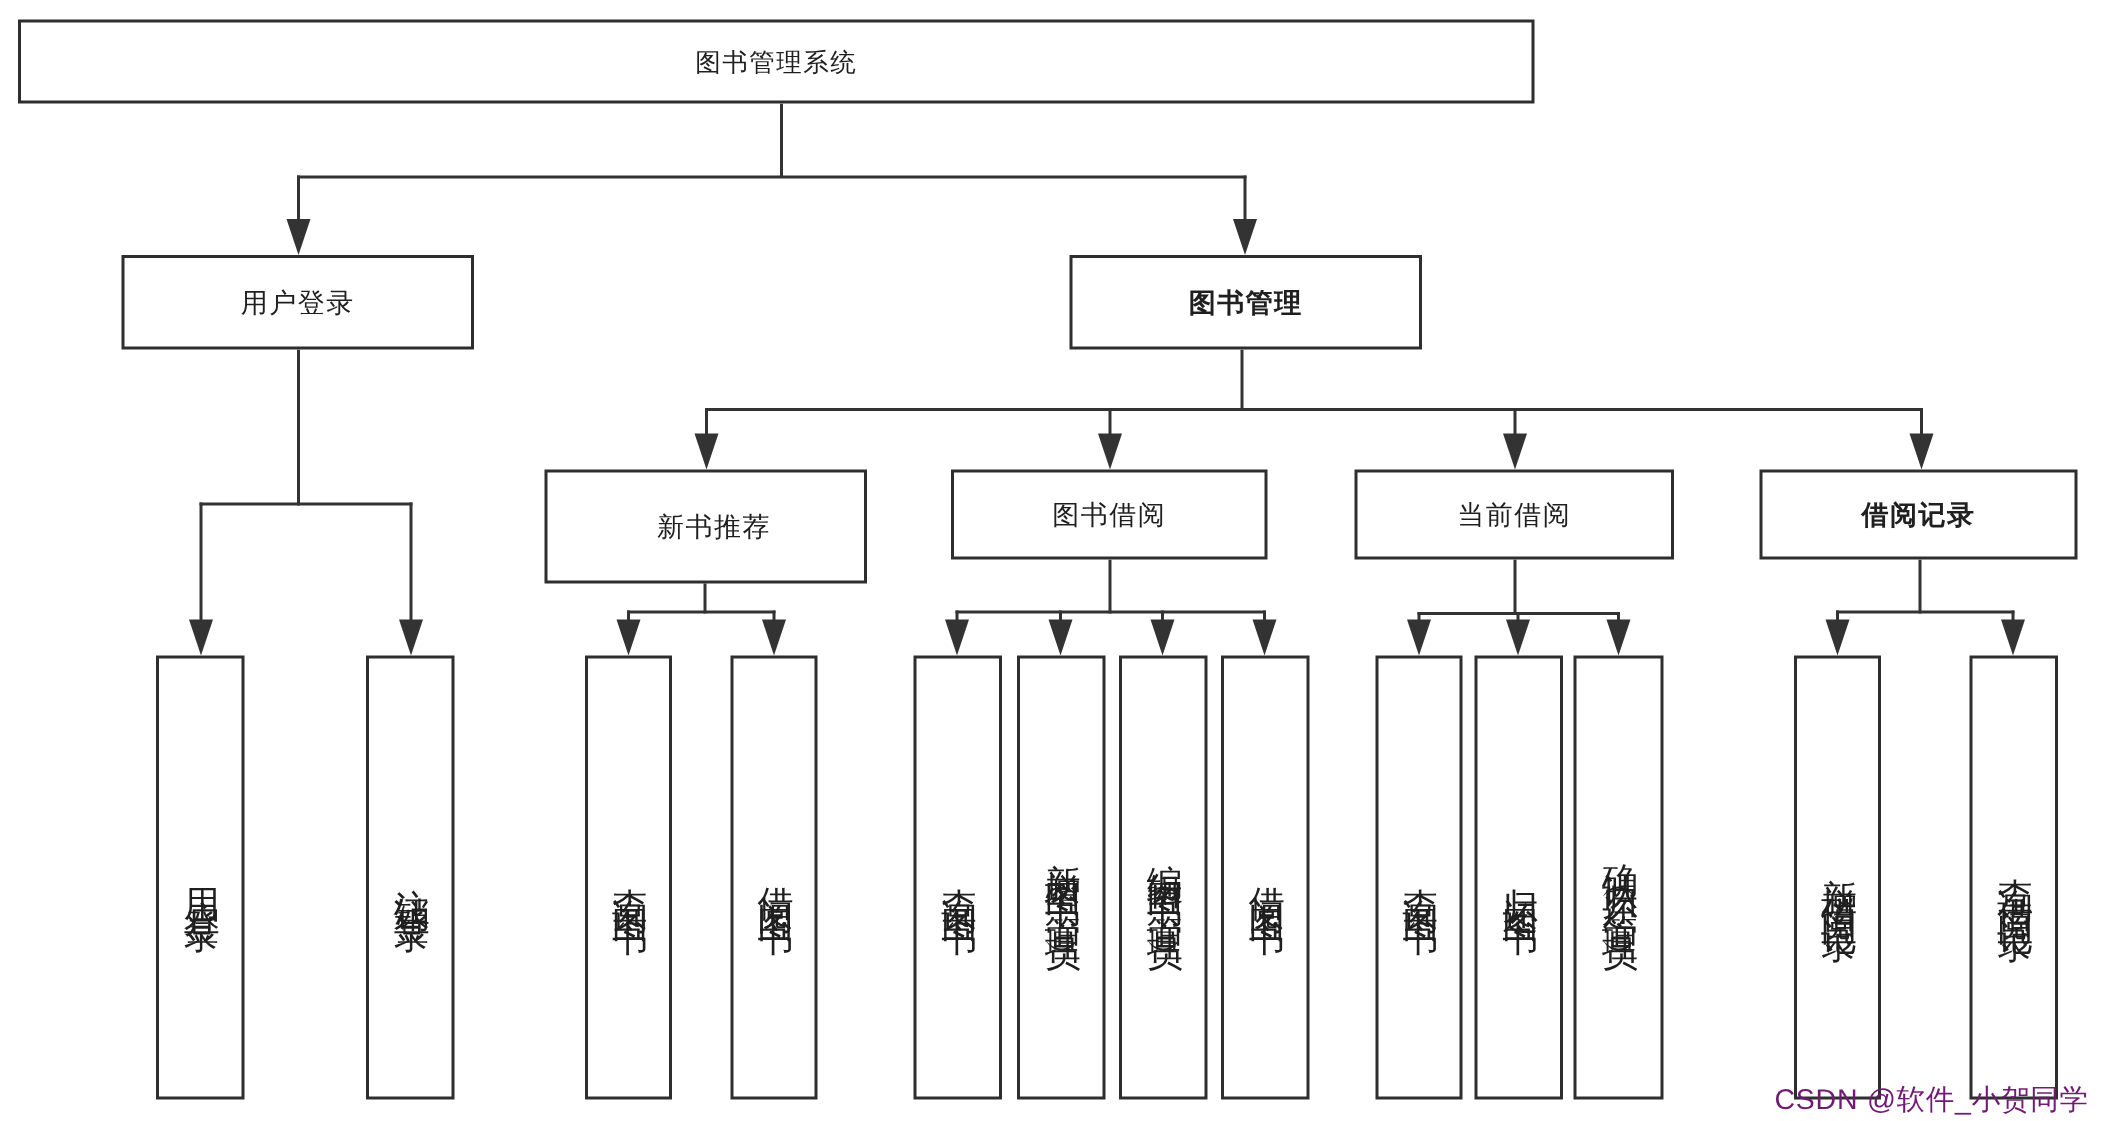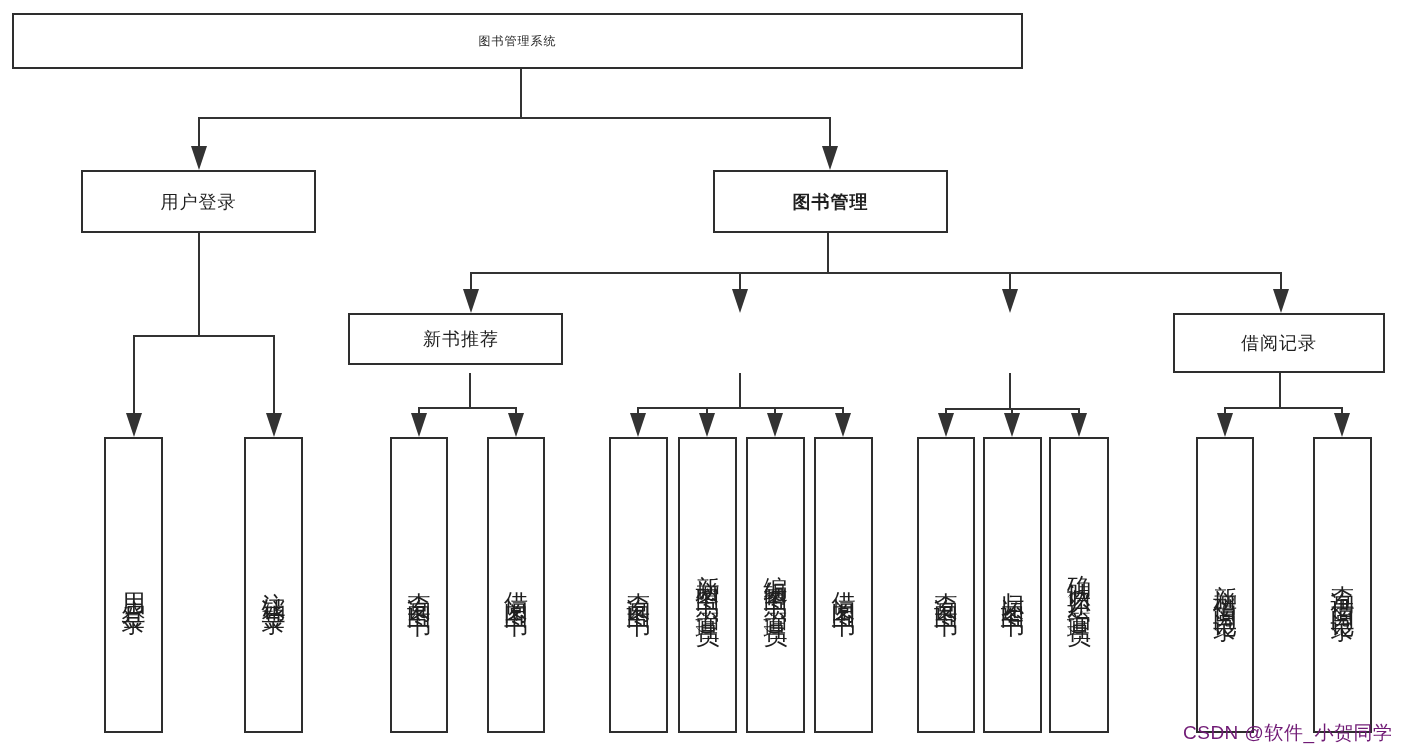--- a/index.html
+++ b/index.html
@@ -17,21 +17,21 @@
     box-sizing: border-box;
     border: 2px solid #2e2e2e;
     background: #ffffff;
     color: #1f1f1f;
     display: flex;
     align-items: center;
     justify-content: center;
     z-index: 2;
   }
   .h-box { font-size: 18px; letter-spacing: 1px; }
-  .root-box { font-size: 12px; }
+  .root-box { font-size: 17px; }
   .v-box {
     writing-mode: vertical-rl;
     text-orientation: mixed;
     font-size: 24px;
     letter-spacing: 7px;
     line-height: 1;
     padding-top: 4px;
   }
   .watermark {
     position: absolute;
@@ -116,22 +116,24 @@
       <polygon points="1217,413 1233,413 1225,437"></polygon>
       <polygon points="1334,413 1350,413 1342,437"></polygon>
     </g>
   </svg>
 
   <div class="box h-box root-box" style="left:12px; top:13px; width:1011px; height:56px;">图书管理系统</div>
 
   <div class="box h-box" style="left:81px; top:170px; width:235px; height:63px;">用户登录</div>
   <div class="box h-box" style="left:713px; top:170px; width:235px; height:63px;font-weight:bold;">图书管理</div>
 
-  <div class="box h-box" style="left:348px; top:313px; width:215px; height:52px;padding-left:11px;">新书推荐</div>
-  <div class="box h-box" style="left:1173px; top:313px; width:212px; height:60px;">借阅记录</div>
+  <div class="box h-box" style="left:363px; top:313px; width:215px; height:76px;padding-left:11px;">新书推荐</div>
+  <div class="box h-box" style="left:634px; top:313px; width:211px; height:60px;">图书借阅</div>
+  <div class="box h-box" style="left:903px; top:313px; width:213px; height:60px;">当前借阅</div>
+  <div class="box h-box" style="left:1173px; top:313px; width:212px; height:60px;font-weight:bold;">借阅记录</div>
 
   <div class="box v-box" style="left:104px; top:437px; width:59px; height:296px;">用户登录</div>
   <div class="box v-box" style="left:244px; top:437px; width:59px; height:296px;">注销登录</div>
 
   <div class="box v-box" style="left:390px; top:437px; width:58px; height:296px;">查询图书</div>
   <div class="box v-box" style="left:487px; top:437px; width:58px; height:296px;">借阅图书</div>
 
   <div class="box v-box" style="left:609px; top:437px; width:59px; height:296px;">查询图书</div>
   <div class="box v-box" style="left:678px; top:437px; width:59px; height:296px;">新增图书（管理员）</div>
   <div class="box v-box" style="left:746px; top:437px; width:59px; height:296px;">编辑图书（管理员）</div>

